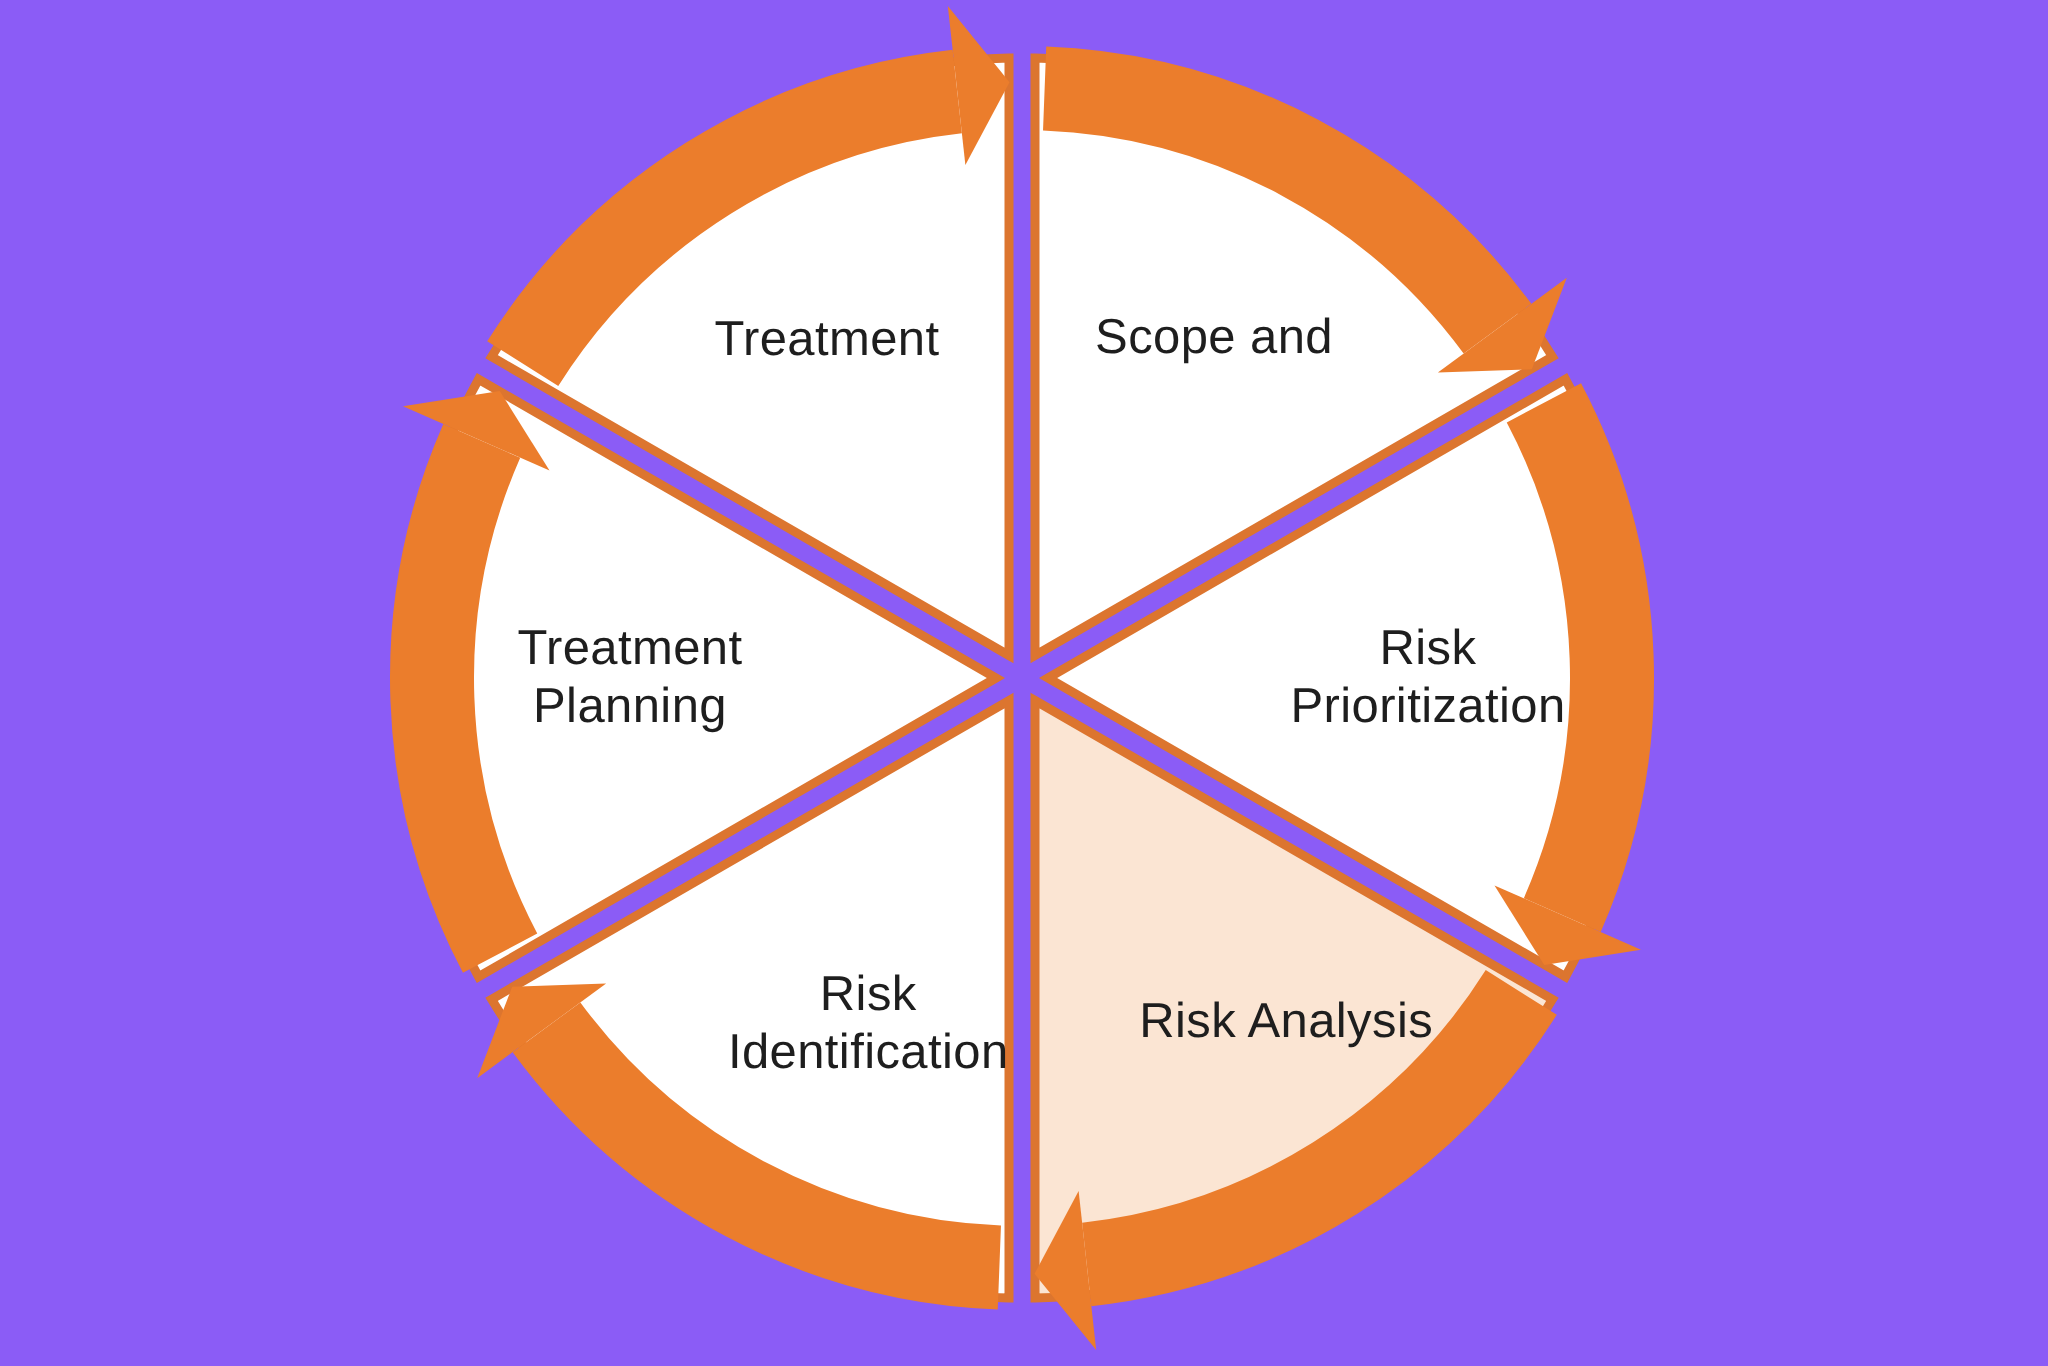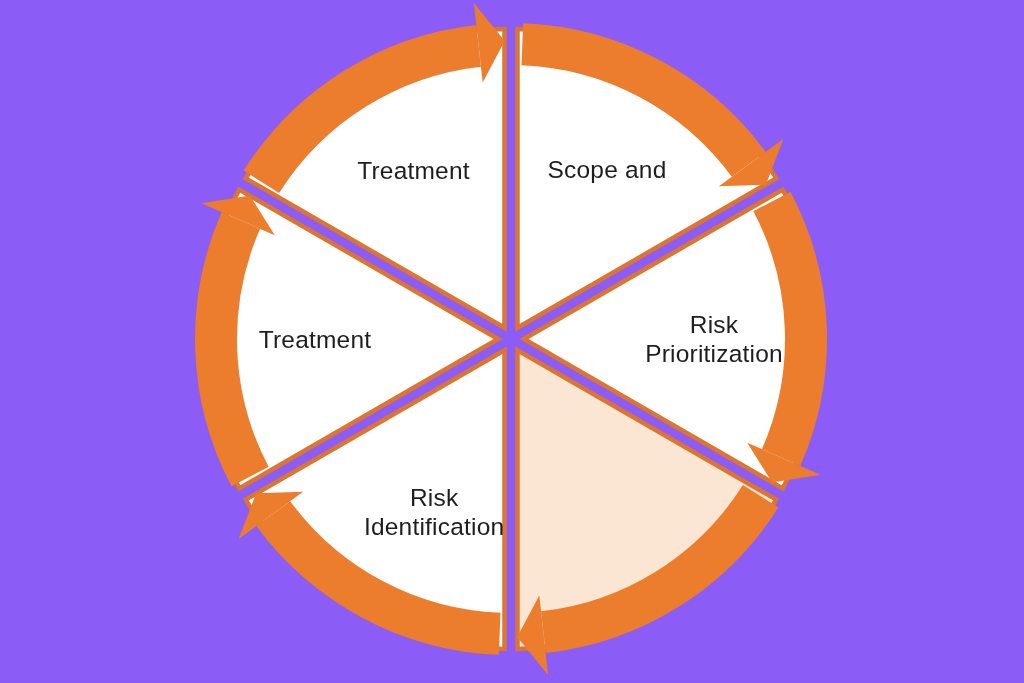--- a/index.html
+++ b/index.html
@@ -54,24 +54,29 @@
       <polygon points="473.91 3.04 482.69 82.56 504.76 41.07" fill="#EB7D2C"></polygon>
     </svg>
 
   <div class="seg-label" id="label-0" style="left: 607.023px; top: 169.281px; color: rgb(30, 30, 30);">
     <span>Scope and</span>
   </div>
   <div class="seg-label" id="label-1" style="left: 714px; top: 339px; color: rgb(30, 30, 30);">
     <span>Risk</span>
     <span>Prioritization</span>
   </div>
+  <div class="seg-label" id="label-2" style="left: 643.101px; top: 511.158px; color: rgb(30, 30, 30);">
+    <span>Risk Analysis</span>
+    <span></span>
+  </div>
   <div class="seg-label" id="label-3" style="left: 434.127px; top: 511.66px; color: rgb(30, 30, 30);">
     <span>Risk</span>
     <span>Identification</span>
   </div>
   <div class="seg-label" id="label-4" style="left: 315px; top: 339px; color: rgb(30, 30, 30);">
     <span>Treatment</span>
+    <span>Planning</span>
   </div>
   <div class="seg-label" id="label-5" style="left: 413.5px; top: 170.125px; color: rgb(30, 30, 30);">
     <span>Treatment</span>
     <span></span>
   </div>
 </div>
 
 </body></html>

